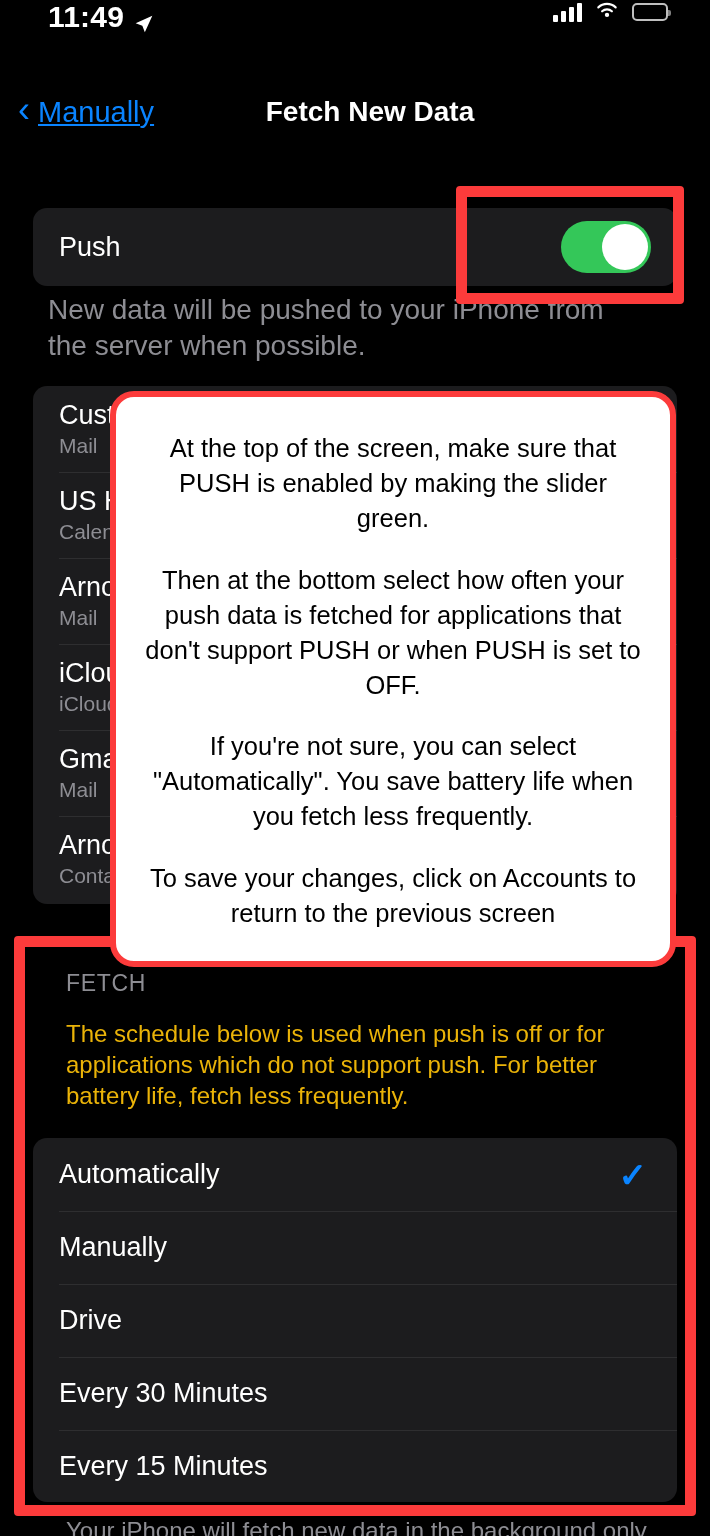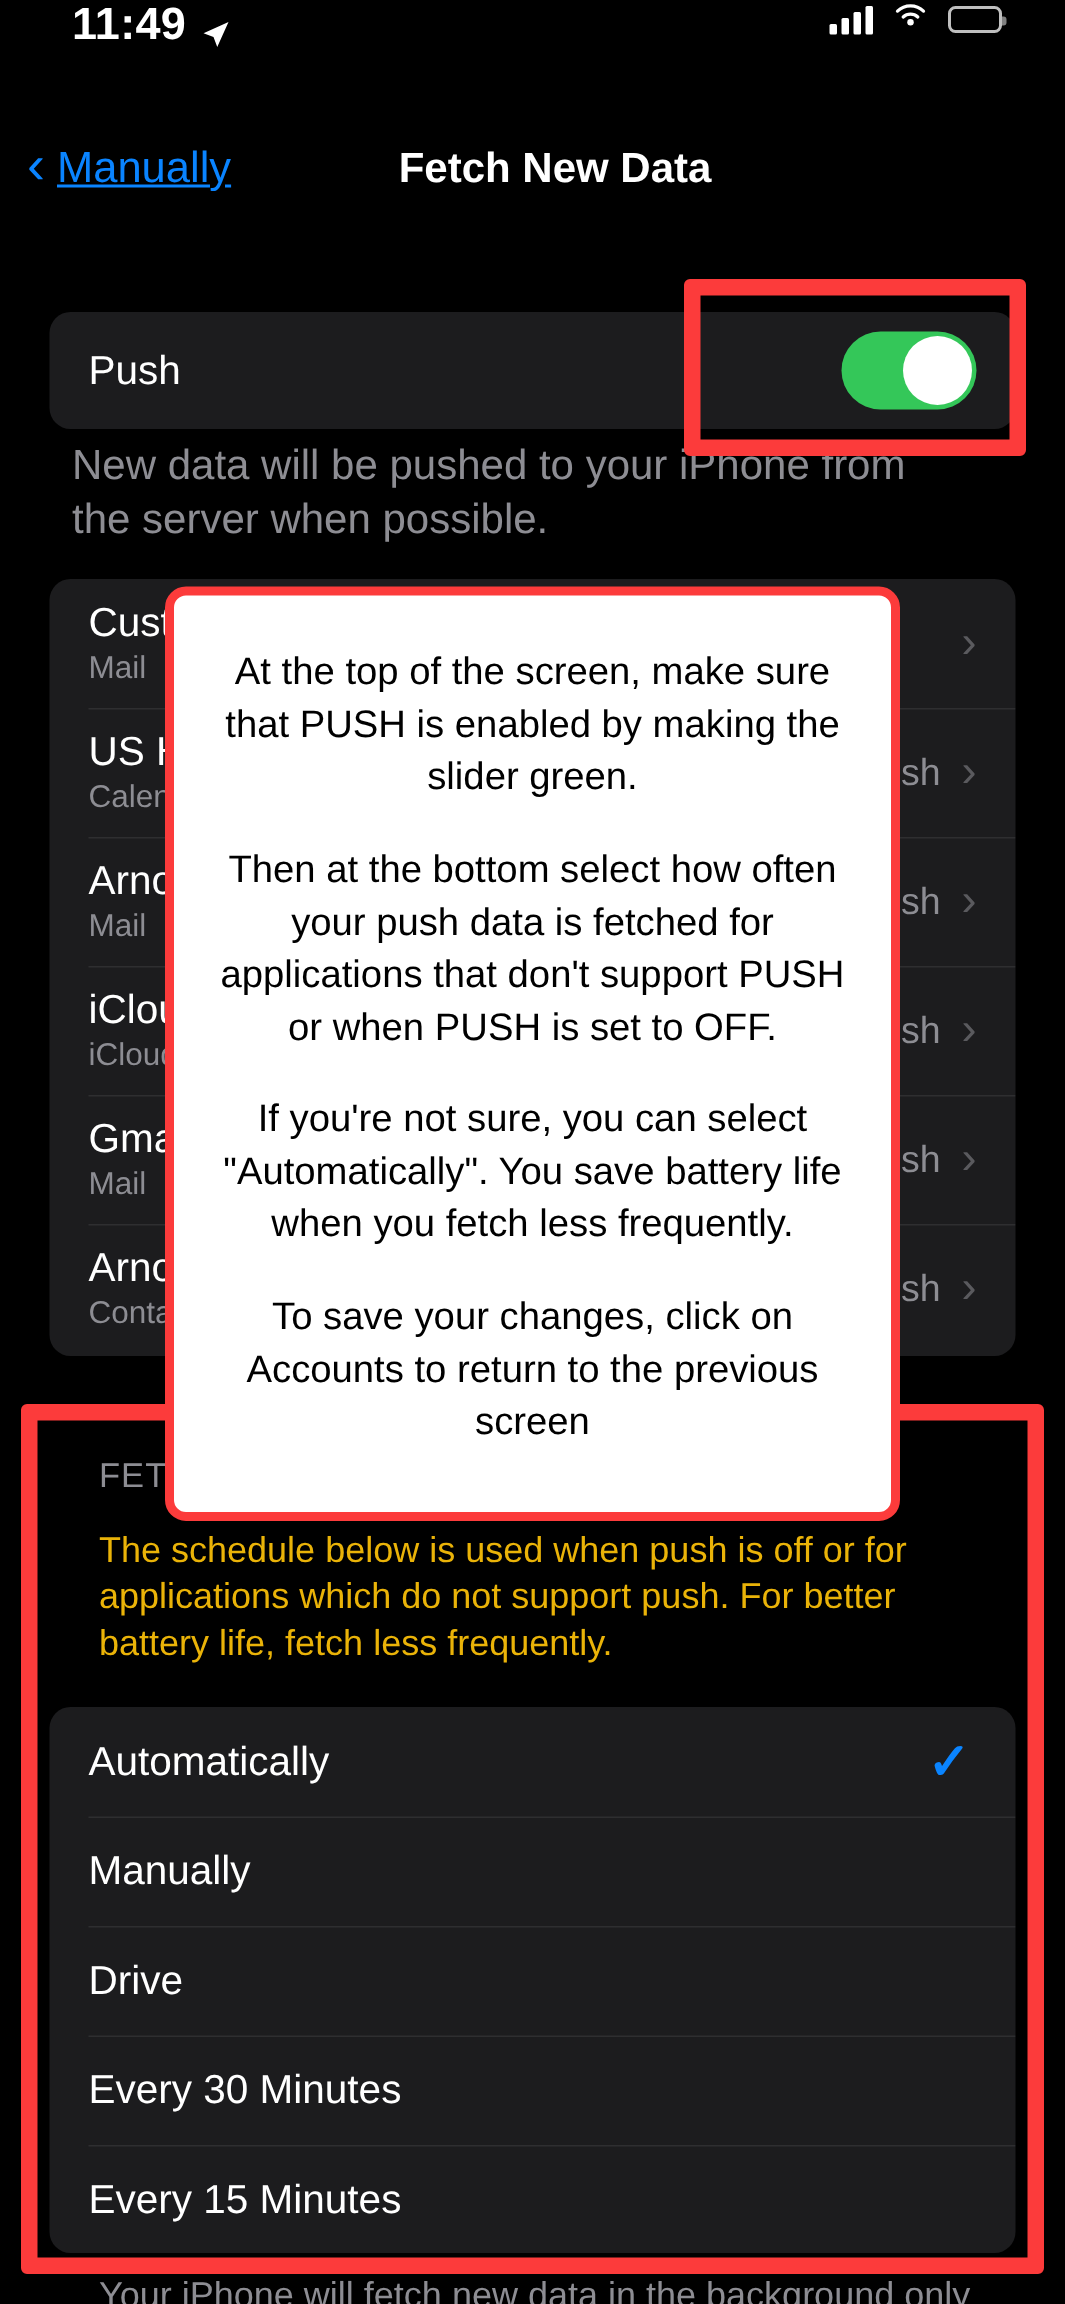--- a/index.html
+++ b/index.html
@@ -261,27 +261,27 @@
     pointer-events: none;
   }
   #hl-push { left: 456px; top: 186px; width: 228px; height: 118px; }
   #hl-fetch { left: 14px; top: 936px; width: 682px; height: 580px; }
 
   
   #callout {
     position: absolute;
     left: 110px;
     top: 391px;
-    width: 490px;
+    width: 566px;
     background: #fff;
     color: #000;
     border: 6px solid #fc3b3b;
-    border-radius: 14px;
-    box-sizing: border-box;
-    padding: 34px 24px 42px;
+    border-radius: 24px;
+    box-sizing: border-box;
+    padding: 34px 24px 30px;
     text-align: center;
     font-size: 25.5px;
     line-height: 1.37;
   }
   #callout p { margin: 0 0 27px; }
   #callout p:last-child { margin-bottom: 0; }
 </style>
 </head>
 <body>
 

